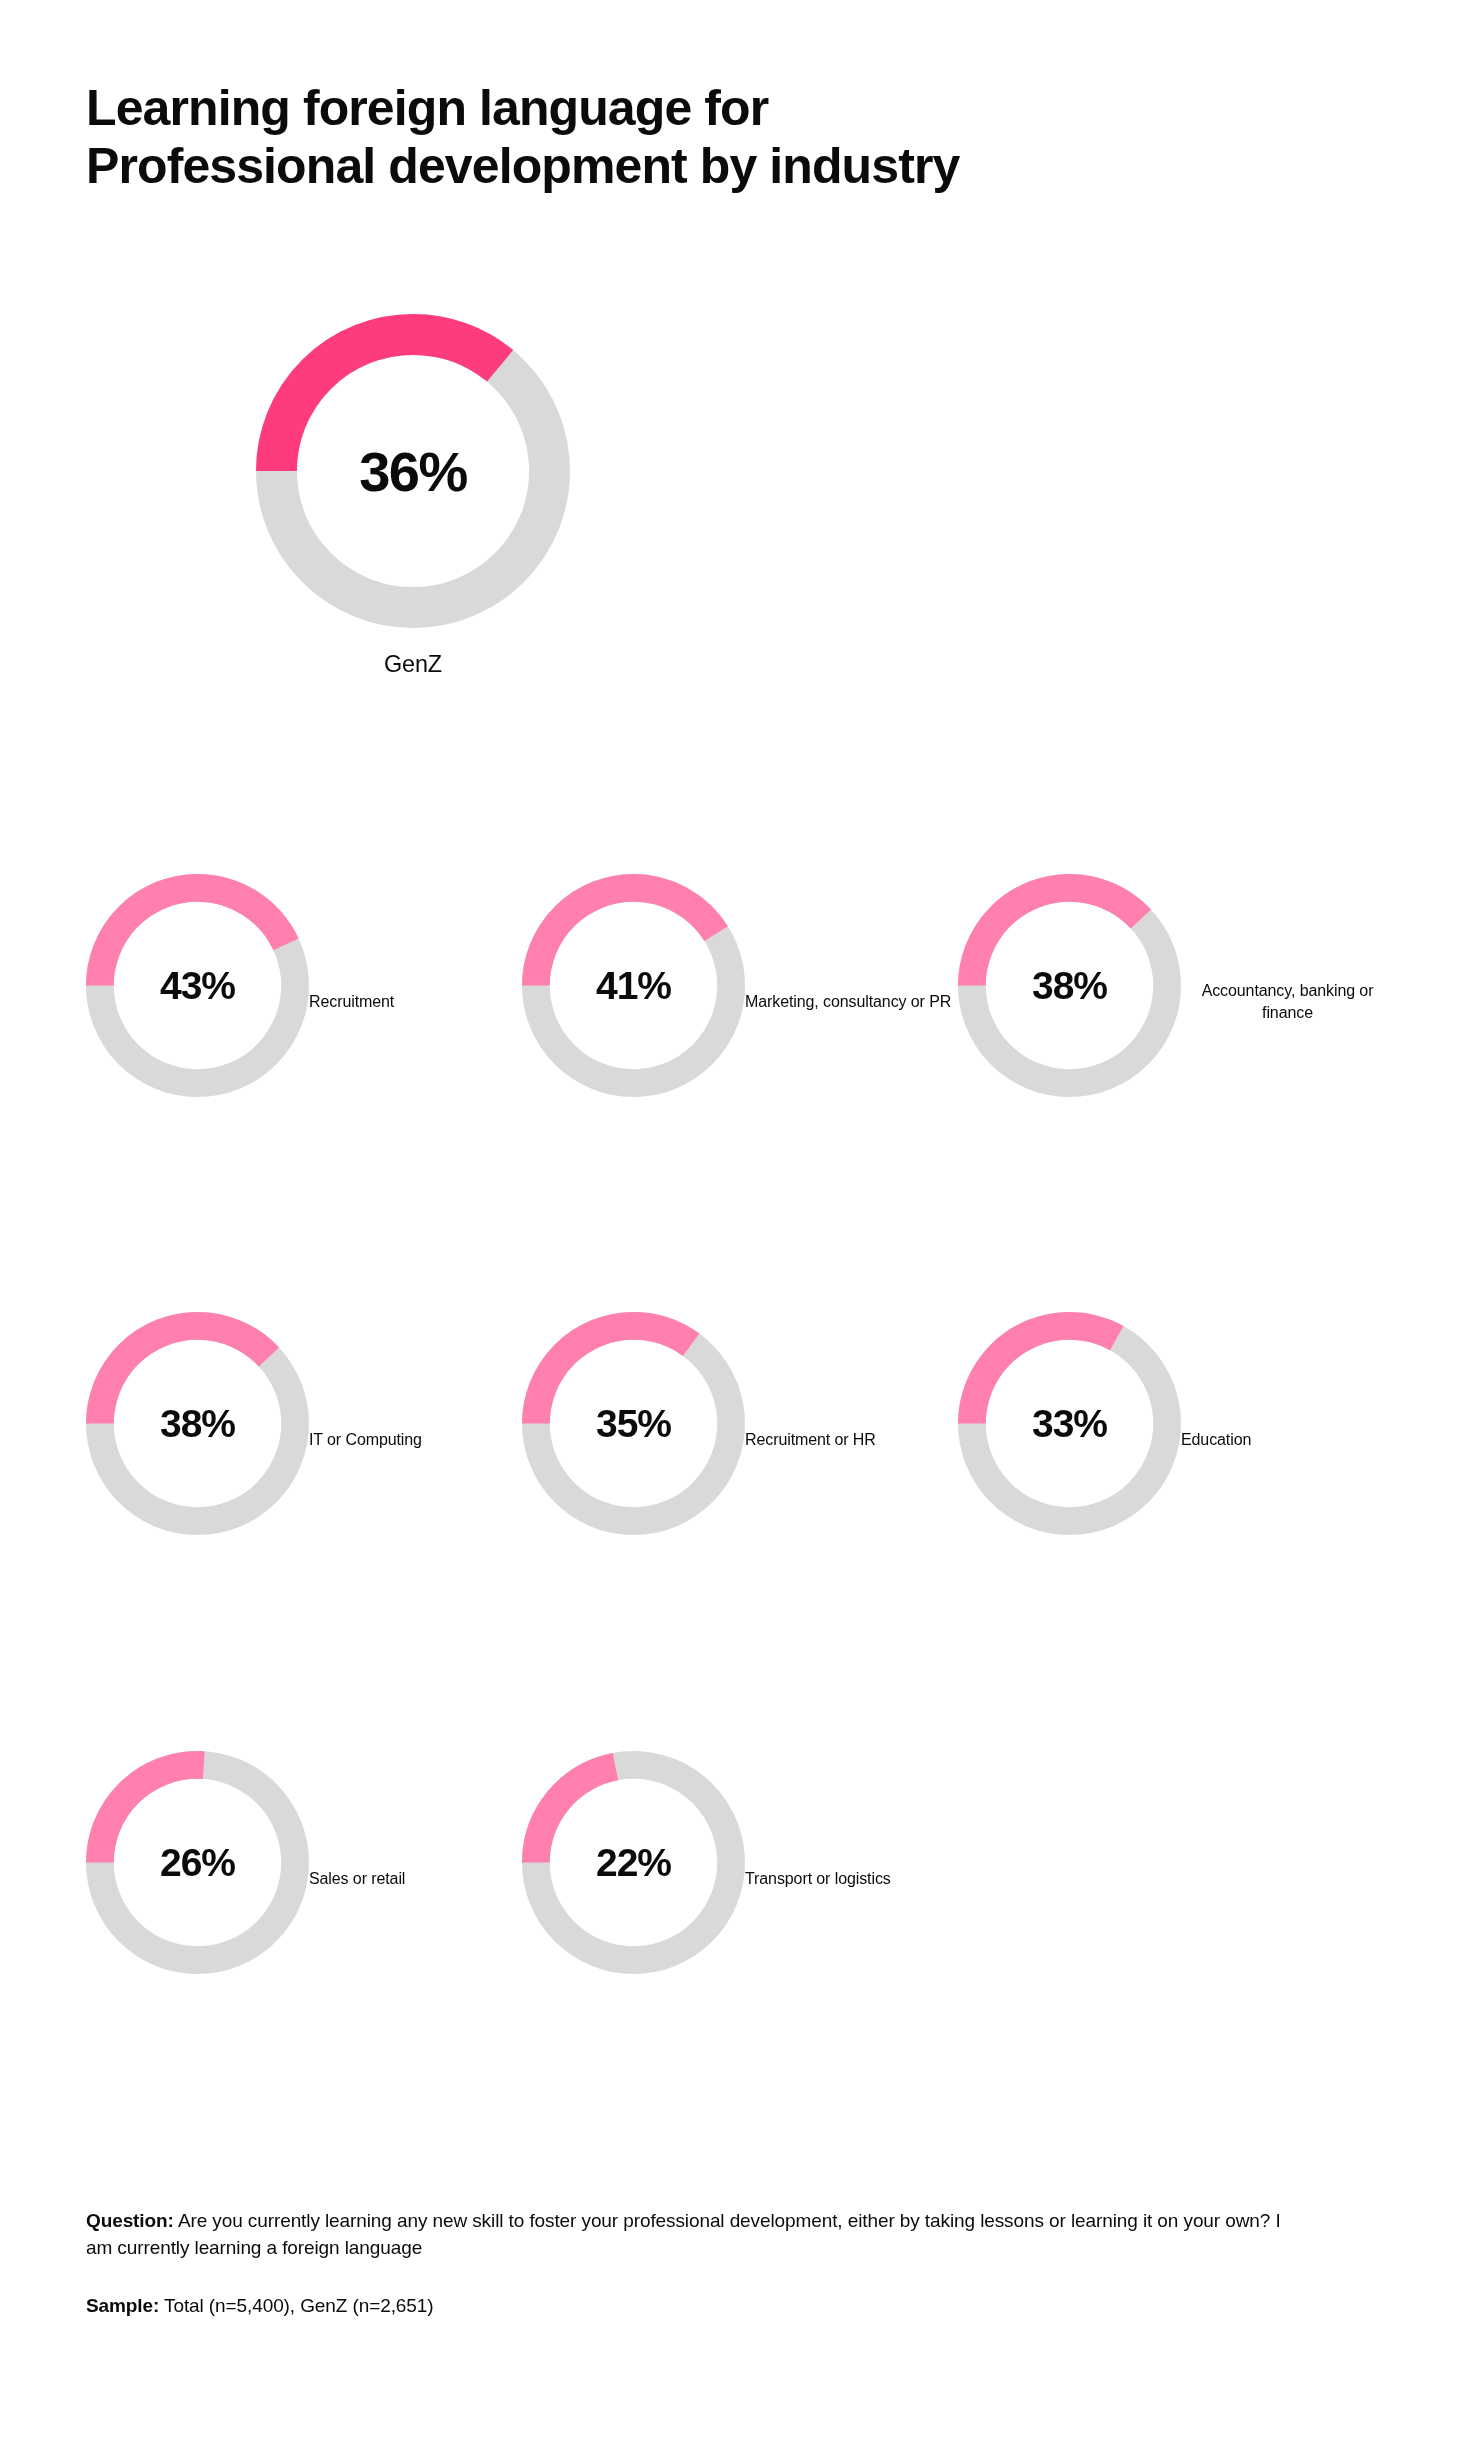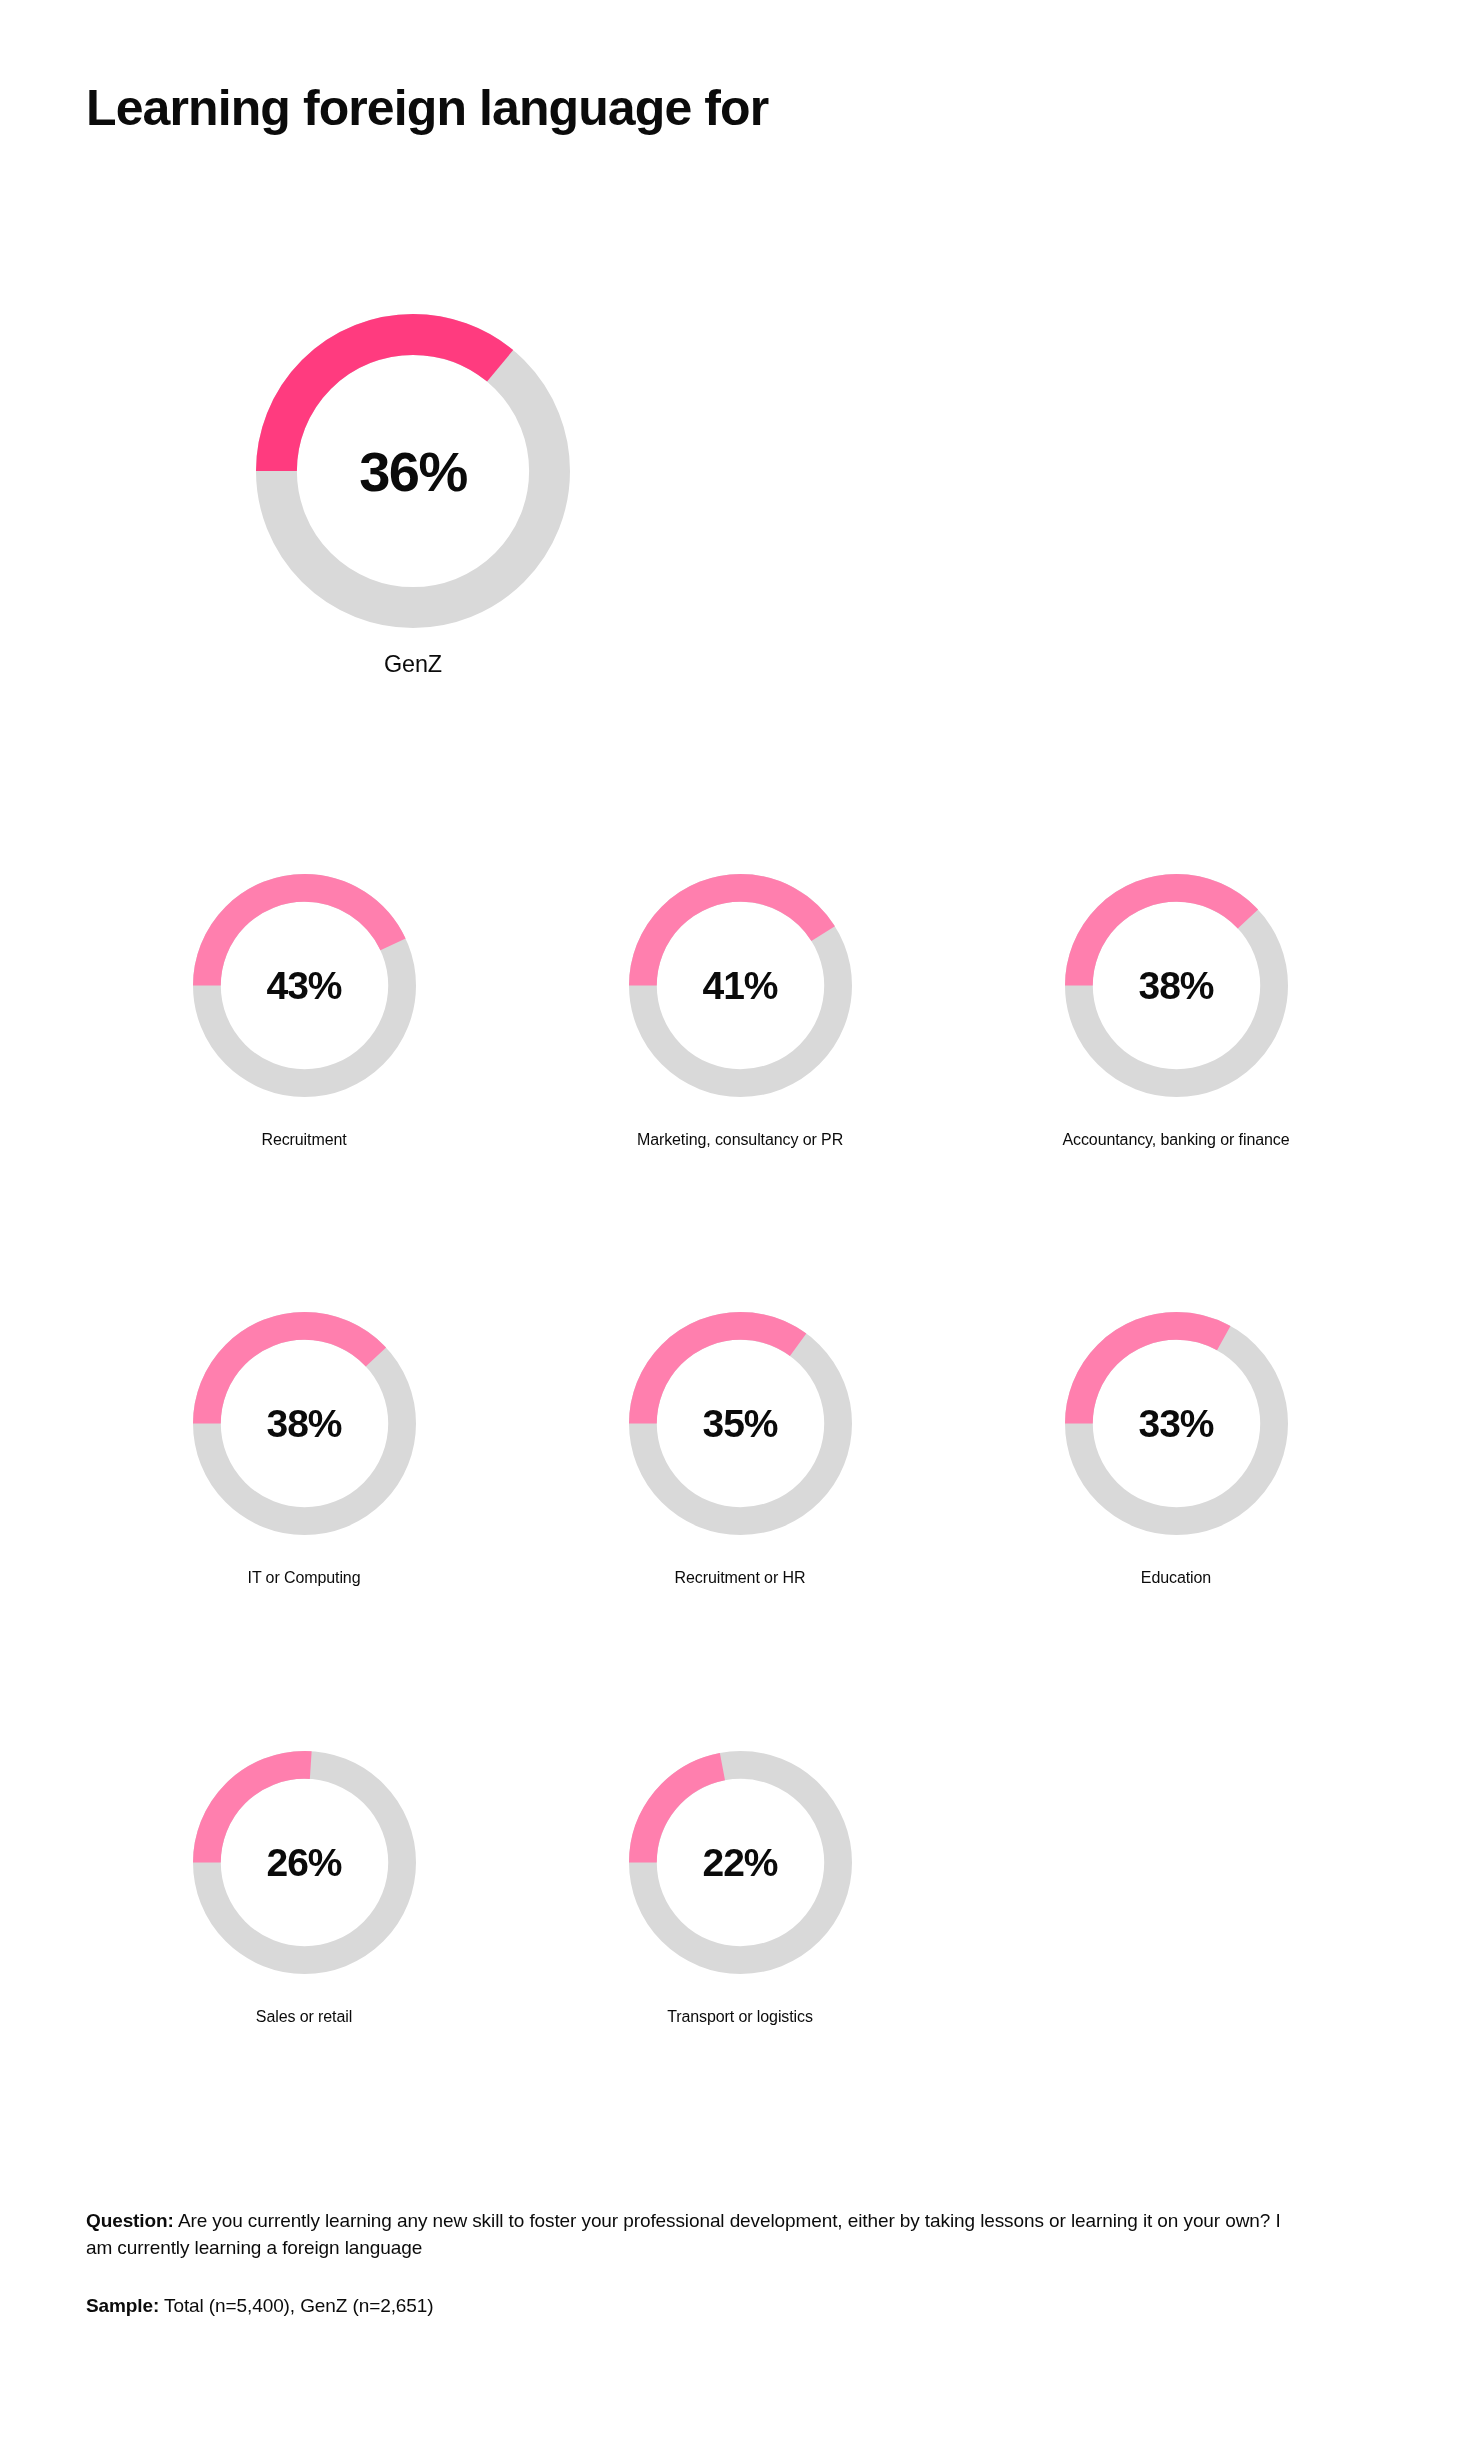--- a/index.html
+++ b/index.html
@@ -82,21 +82,21 @@
     width: 1309px;
     display: flex;
   }
   .grid-row.r1 { top: 874px; }
   .grid-row.r2 { top: 1312px; }
   .grid-row.r3 { top: 1751px; }
 
   .grid-cell {
     width: 436px;
     display: flex;
-    flex-direction: column;
+    flex-direction: row;
     align-items: center;
   }
   .donut-sm { position: relative; width: 223px; height: 223px; }
   .donut-sm svg { display: block; width: 223px; height: 223px; }
   .donut-sm .value {
     position: absolute;
     left: 0; top: 0;
     width: 223px; height: 223px;
     display: flex; align-items: center; justify-content: center;
     font-size: 39px;
@@ -131,20 +131,21 @@
   .footer .sample { margin-top: 31px; }
   .footer b { font-weight: 700; }
 </style>
 </head>
 <body>
 
 <div class="page">
 
   <div class="title-block">
     <div class="title-line">Learning foreign language for</div>
+    <div class="title-line">Professional development by industry</div>
   </div>
 
   <div class="hero-row" id="hero-row">
       <div class="hero-cell">
         <div class="donut-lg">
           <svg viewBox="0 0 430 430" width="314" height="314">
             <circle cx="215" cy="215" r="187" fill="none" stroke="#D9D9D9" stroke-width="56"></circle>
             <circle cx="215" cy="215" r="187" fill="none" stroke="#FF3B7F" stroke-width="56" stroke-dasharray="422.9840348793298 751.971617563253" transform="rotate(180 215 215)"></circle>
           </svg>
           <div class="value">36%</div>

